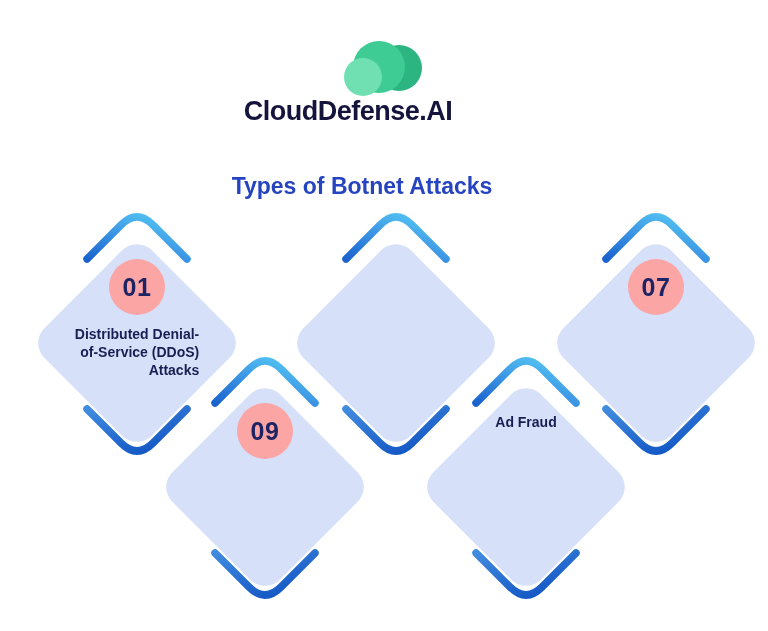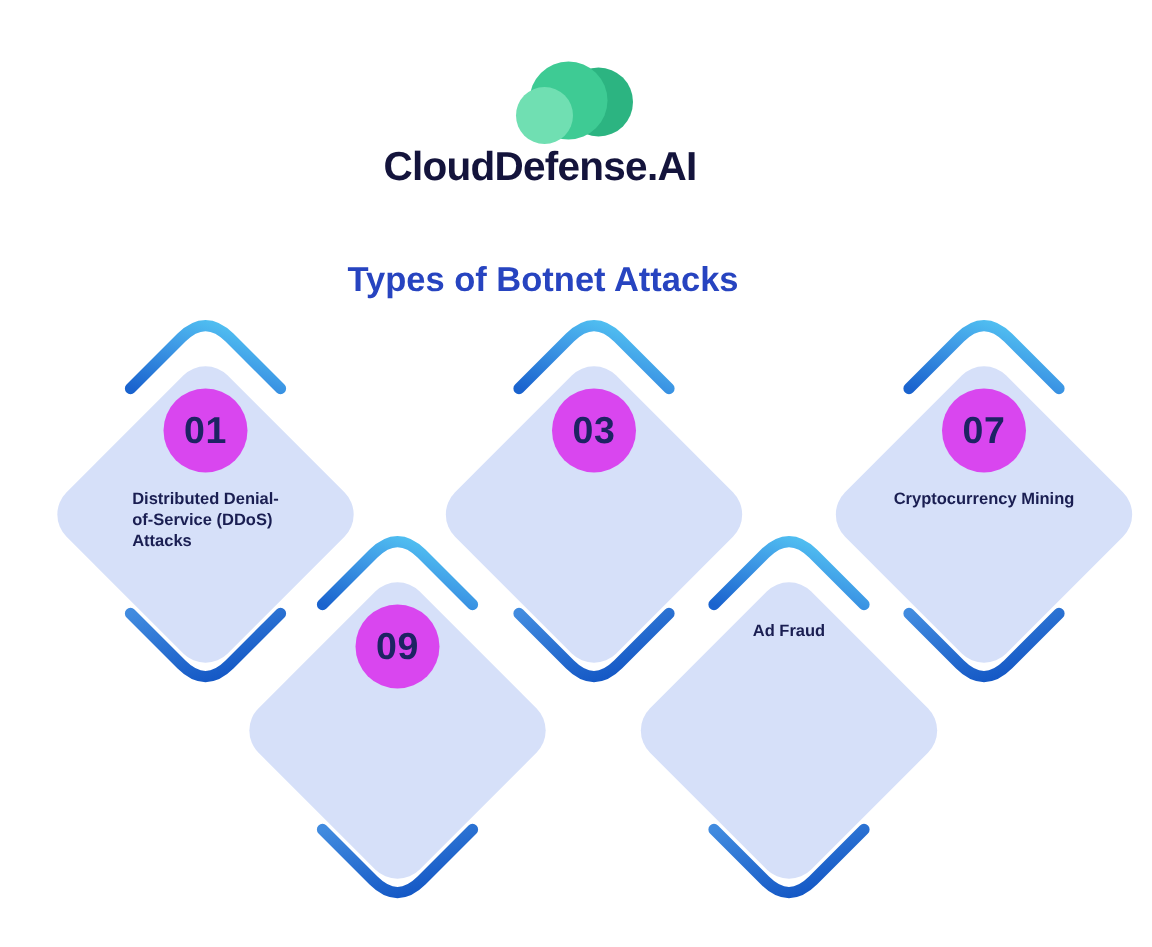--- a/index.html
+++ b/index.html
@@ -2,49 +2,49 @@
 <html style="--brand-text: #14143c; --title-color: #2744c0; --diamond-fill: #d6e0f9; --number-color: #1d2363; --label-color: #1a1e52; --bracket-top-gradient-start: #1a63ce; --bracket-top-gradient-end: #55c9f4; --bracket-bottom-gradient-start: #418bdf; --bracket-bottom-gradient-end: #1154c3;"><head>
 <meta charset="utf-8">
 <style>
   html,body{margin:0;padding:0;}
   body{
     width:768px;height:631px;background:#ffffff;
     font-family:"Liberation Sans", sans-serif;
     position:relative;overflow:hidden;
   }
   .brand-text{
-    position:absolute;left:12px;top:96px;width:696px;
+    position:absolute;left:0;top:96px;width:696px;
     text-align:center;font-size:27px;font-weight:800;
     color:var(--brand-text,#14143c);letter-spacing:-0.5px;
   }
   .page-title{
     position:absolute;left:0;top:173px;width:724px;
     text-align:center;font-size:23px;font-weight:700;
     color:var(--title-color,#2744c0);
   }
   .logo{position:absolute;left:324px;top:38px;}
   .diamond-group{position:absolute;left:0;top:0;}
   .diamond-shape{
     position:absolute;width:152px;height:152px;
     background:var(--diamond-fill,#d6e0f9);
     border-radius:21px;transform:rotate(45deg);
   }
   .diamond-content{
     position:absolute;width:230px;
     display:flex;flex-direction:column;align-items:center;
   }
   .num-circle{
-    width:56px;height:56px;background:#d946ef;border-radius:50%;
+    width:56px;height:56px;background:#fca5a5;border-radius:50%;
     display:flex;align-items:center;justify-content:center;
     font-size:25px;font-weight:800;color:var(--number-color,#1d2363);
     letter-spacing:0.5px;
   }
   .diamond-label{
-    margin-top:11px;font-size:11px;font-weight:700;
-    color:var(--label-color,#1a1e52);text-align:left;
+    margin-top:11px;font-size:14px;font-weight:700;
+    color:var(--label-color,#1a1e52);text-align:right;
     line-height:1.28;white-space:pre-line;
   }
   .bracket{position:absolute;width:116px;height:64px;}
 </style>
 </head>
 <body>
 
 <svg width="0" height="0" style="position:absolute" aria-hidden="true">
   <defs>
     <linearGradient id="gradTop" x1="0" y1="1" x2="0.85" y2="0">
@@ -100,21 +100,20 @@
 
 <div class="diamond-group">
   <svg class="bracket" style="left:338px;top:203px" viewBox="0 0 116 64">
     <path d="M 8 56 L 42 22 Q 58 6 74 22 L 108 56" fill="none" stroke="url(#gradTop)" stroke-width="7.5" stroke-linecap="round"></path>
   </svg>
   <div class="diamond-shape" style="left:320px;top:267px"></div>
   <svg class="bracket" style="left:338px;top:401px" viewBox="0 0 116 64">
     <path d="M 8 8 L 42 42 Q 58 58 74 42 L 108 8" fill="none" stroke="url(#gradBottom)" stroke-width="7.5" stroke-linecap="round"></path>
   </svg>
   <div class="diamond-content" style="left:281px;top:259px">
-    <div class="num-circle">03</div>
   </div>
 </div>
 
 <div class="diamond-group">
   <svg class="bracket" style="left:468px;top:347px" viewBox="0 0 116 64">
     <path d="M 8 56 L 42 22 Q 58 6 74 22 L 108 56" fill="none" stroke="url(#gradTop)" stroke-width="7.5" stroke-linecap="round"></path>
   </svg>
   <div class="diamond-shape" style="left:450px;top:411px"></div>
   <svg class="bracket" style="left:468px;top:545px" viewBox="0 0 116 64">
     <path d="M 8 8 L 42 42 Q 58 58 74 42 L 108 8" fill="none" stroke="url(#gradBottom)" stroke-width="7.5" stroke-linecap="round"></path>
@@ -127,15 +126,14 @@
 <div class="diamond-group">
   <svg class="bracket" style="left:598px;top:203px" viewBox="0 0 116 64">
     <path d="M 8 56 L 42 22 Q 58 6 74 22 L 108 56" fill="none" stroke="url(#gradTop)" stroke-width="7.5" stroke-linecap="round"></path>
   </svg>
   <div class="diamond-shape" style="left:580px;top:267px"></div>
   <svg class="bracket" style="left:598px;top:401px" viewBox="0 0 116 64">
     <path d="M 8 8 L 42 42 Q 58 58 74 42 L 108 8" fill="none" stroke="url(#gradBottom)" stroke-width="7.5" stroke-linecap="round"></path>
   </svg>
   <div class="diamond-content" style="left:541px;top:259px">
     <div class="num-circle">07</div>
-    <div class="diamond-label">Cryptocurrency Mining</div>
   </div>
 </div>
 
 </body></html>

